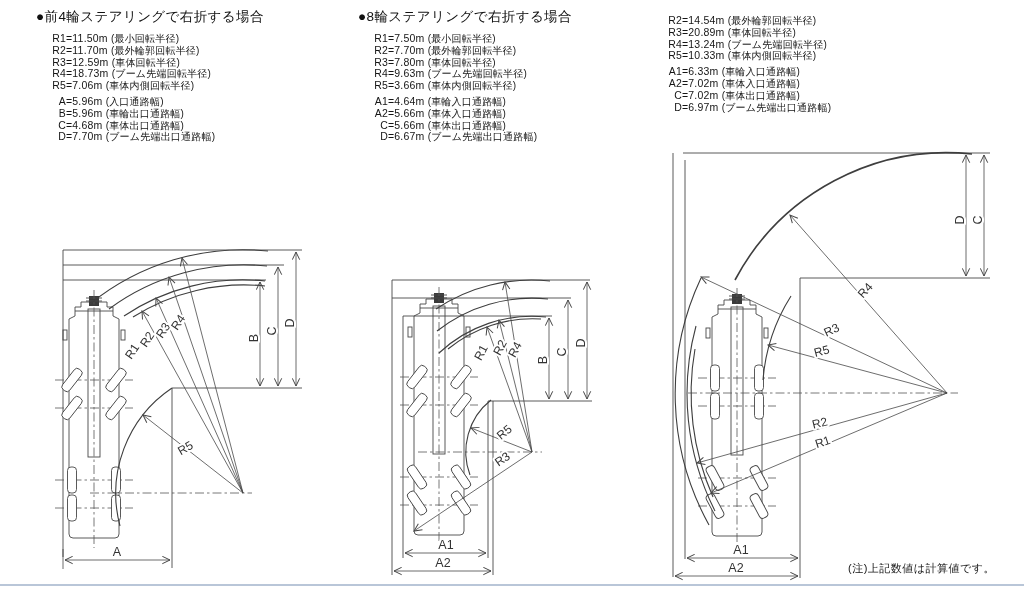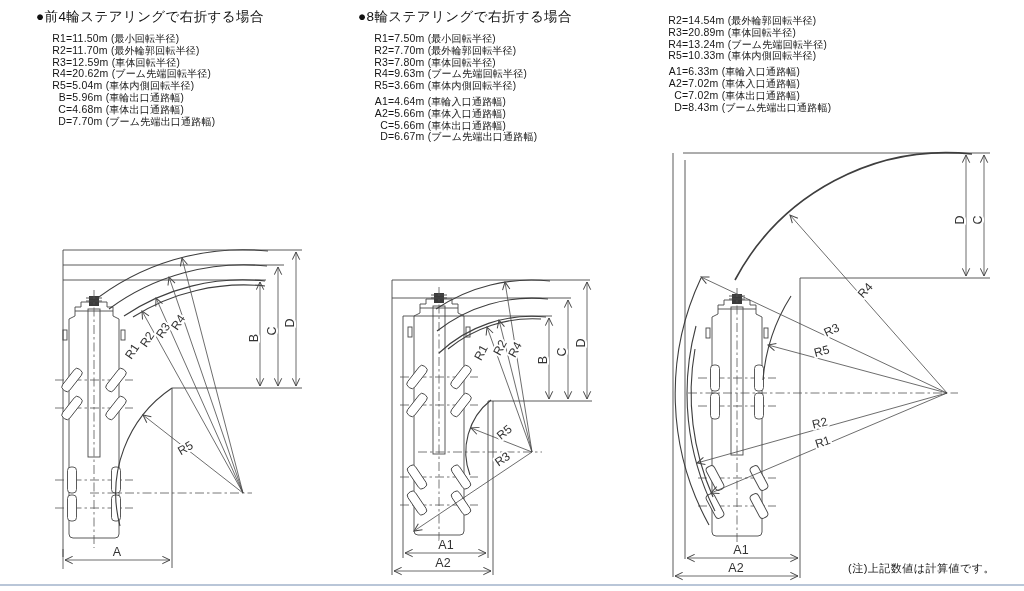--- a/index.html
+++ b/index.html
@@ -30,22 +30,23 @@
 </style>
 </head>
 <body>
 
 <div class="panel" style="left:36px">
   <div class="title">●前4輪ステアリングで右折する場合</div>
   <div class="specs">
     <div class="spec"><span class="k">R1</span><span class="v">=11.50m</span> <span class="p">(最小回転半径)</span></div>
     <div class="spec"><span class="k">R2</span><span class="v">=11.70m</span> <span class="p">(最外輪郭回転半径)</span></div>
     <div class="spec"><span class="k">R3</span><span class="v">=12.59m</span> <span class="p">(車体回転半径)</span></div>
-    <div class="spec"><span class="k">R4</span><span class="v">=20.62m</span> <span class="p">(ブーム先端回転半径)</span></div>
-    <div class="spec"><span class="k">R5</span><span class="v">=5.04m</span> <span class="p">(車体内側回転半径)</span></div>
+    <div class="spec"><span class="k">R4</span><span class="v">=18.73m</span> <span class="p">(ブーム先端回転半径)</span></div>
+    <div class="spec"><span class="k">R5</span><span class="v">=7.06m</span> <span class="p">(車体内側回転半径)</span></div>
+    <div class="spec gap"><span class="k">A</span><span class="v">=5.96m</span> <span class="p">(入口通路幅)</span></div>
     <div class="spec"><span class="k">B</span><span class="v">=5.96m</span> <span class="p">(車輪出口通路幅)</span></div>
     <div class="spec"><span class="k">C</span><span class="v">=4.68m</span> <span class="p">(車体出口通路幅)</span></div>
     <div class="spec"><span class="k">D</span><span class="v">=7.70m</span> <span class="p">(ブーム先端出口通路幅)</span></div>
   </div>
 </div>
 
 <div class="panel" style="left:358px">
   <div class="title">●8輪ステアリングで右折する場合</div>
   <div class="specs">
     <div class="spec"><span class="k">R1</span><span class="v">=7.50m</span> <span class="p">(最小回転半径)</span></div>
@@ -62,21 +63,21 @@
 
 <div class="panel" style="left:652px">
   <div class="specs">
     <div class="spec"><span class="k">R2</span><span class="v">=14.54m</span> <span class="p">(最外輪郭回転半径)</span></div>
     <div class="spec"><span class="k">R3</span><span class="v">=20.89m</span> <span class="p">(車体回転半径)</span></div>
     <div class="spec"><span class="k">R4</span><span class="v">=13.24m</span> <span class="p">(ブーム先端回転半径)</span></div>
     <div class="spec"><span class="k">R5</span><span class="v">=10.33m</span> <span class="p">(車体内側回転半径)</span></div>
     <div class="spec gap"><span class="k">A1</span><span class="v">=6.33m</span> <span class="p">(車輪入口通路幅)</span></div>
     <div class="spec"><span class="k">A2</span><span class="v">=7.02m</span> <span class="p">(車体入口通路幅)</span></div>
     <div class="spec"><span class="k">C</span><span class="v">=7.02m</span> <span class="p">(車体出口通路幅)</span></div>
-    <div class="spec"><span class="k">D</span><span class="v">=8.43m</span> <span class="p">(ブーム先端出口通路幅)</span></div>
+    <div class="spec"><span class="k">D</span><span class="v">=6.97m</span> <span class="p">(ブーム先端出口通路幅)</span></div>
   </div>
 </div>
 
 <svg id="diagram-svg" width="1024" height="591" viewBox="0 0 1024 591">
   <defs>
     <marker id="arr" viewBox="0 0 10 9" refX="8.5" refY="4.5" markerWidth="10" markerHeight="9" orient="auto-start-reverse" markerUnits="userSpaceOnUse">
       <path d="M0.8,0.8 L8.5,4.5 L0.8,8.2" fill="none" stroke="#474747" stroke-width="1"></path>
     </marker>
     <g id="tbody">
       <path class="tb" d="M8,14 L8,5 L14,5 L14,0 L40,0 L40,5 L46,5 L46,14 L52,17 L52,232 Q52,236 48,236 L6,236 Q2,236 2,232 L2,17 Z"></path>

